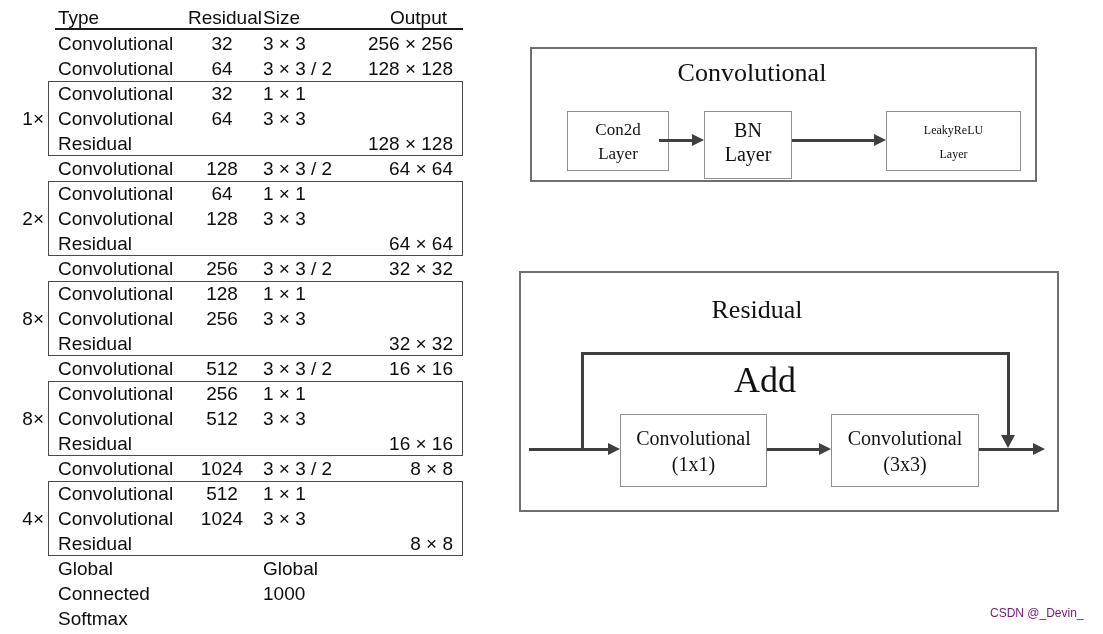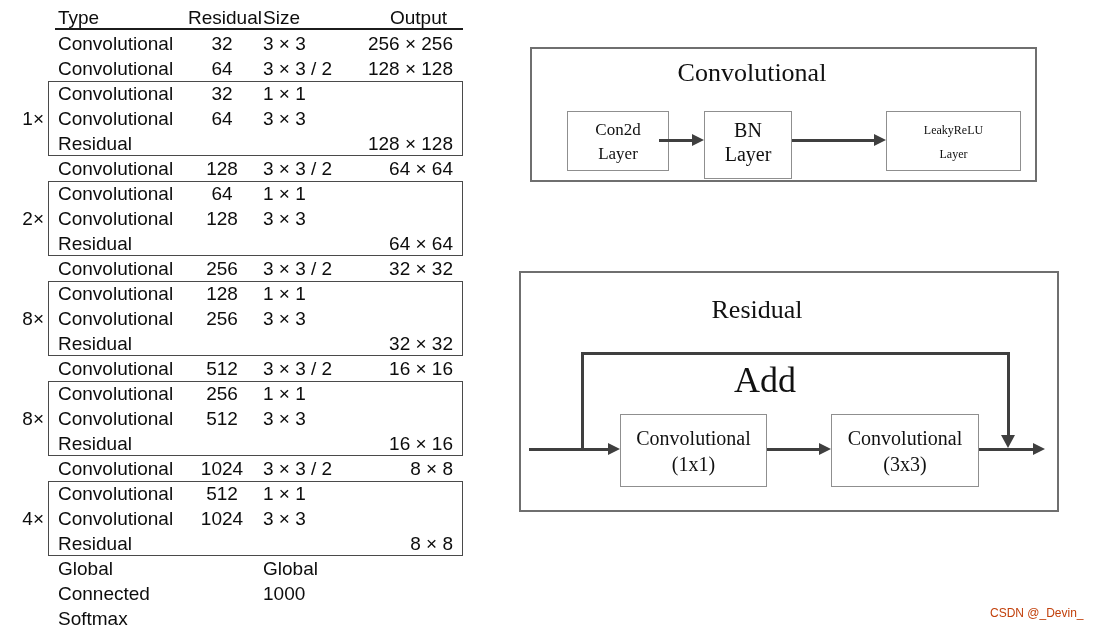--- a/index.html
+++ b/index.html
@@ -52,21 +52,21 @@
   .a-mid{left:246px;top:175px;width:52px;}
   .a-out{left:458px;top:175px;width:54px;}
   .skip-seg{position:absolute;background:#3f3f3f;}
   .skip-v-left{left:60px;top:79px;width:3px;height:99px;}
   .skip-h{left:60px;top:79px;width:429px;height:3px;}
   .skip-v-right{left:486px;top:79px;width:3px;height:84px;}
   .skip-head{position:absolute;left:480px;top:162px;width:0;height:0;
              border-left:7px solid transparent;border-right:7px solid transparent;
              border-top:13px solid #3f3f3f;}
 
-  .watermark{position:absolute;left:990px;top:606px;font-size:12px;color:#c2410c;
+  .watermark{position:absolute;left:990px;top:606px;font-size:12px;color:#701a75;
              font-family:"Liberation Sans",sans-serif;white-space:nowrap;}
 </style>
 </head>
 <body>
 
 <div class="stage">
 
   <div class="arch-table">
     <div class="thead">
       <span class="c-type">Type</span>

